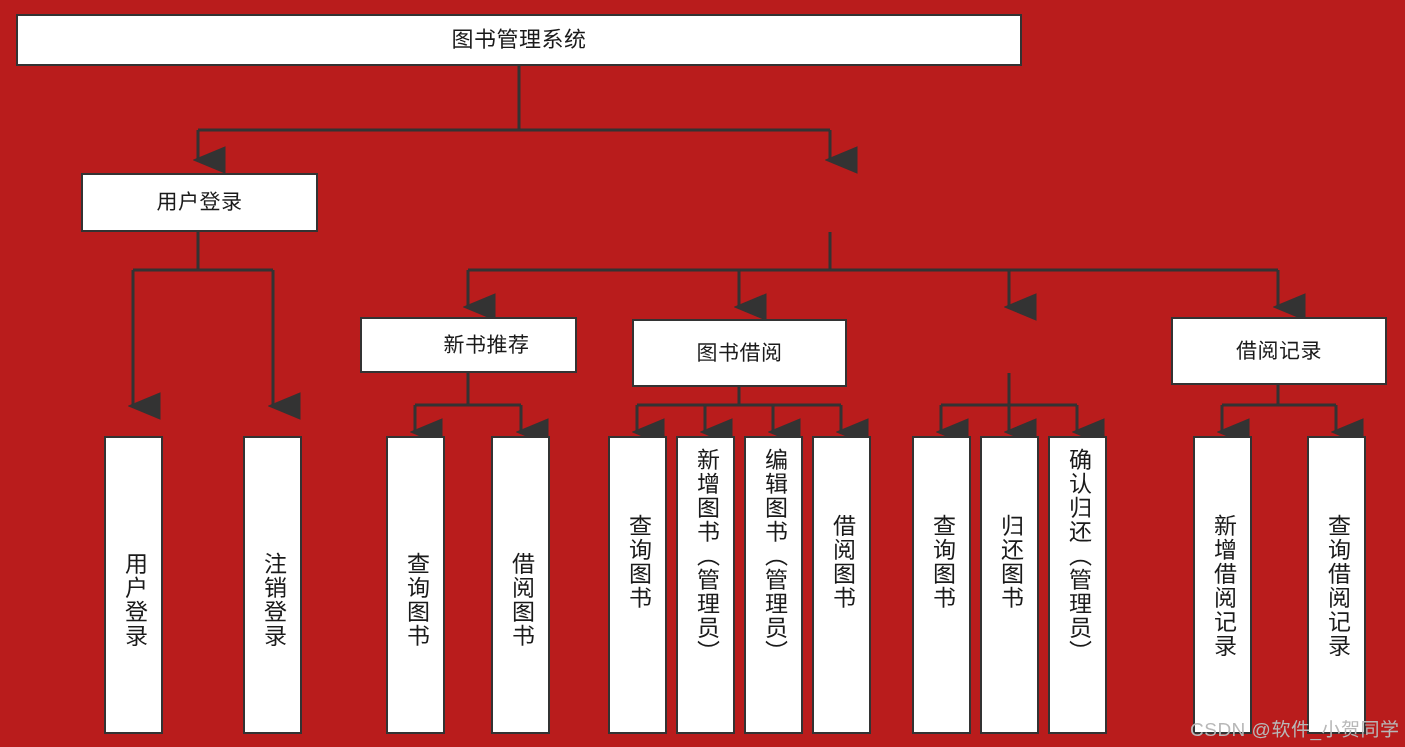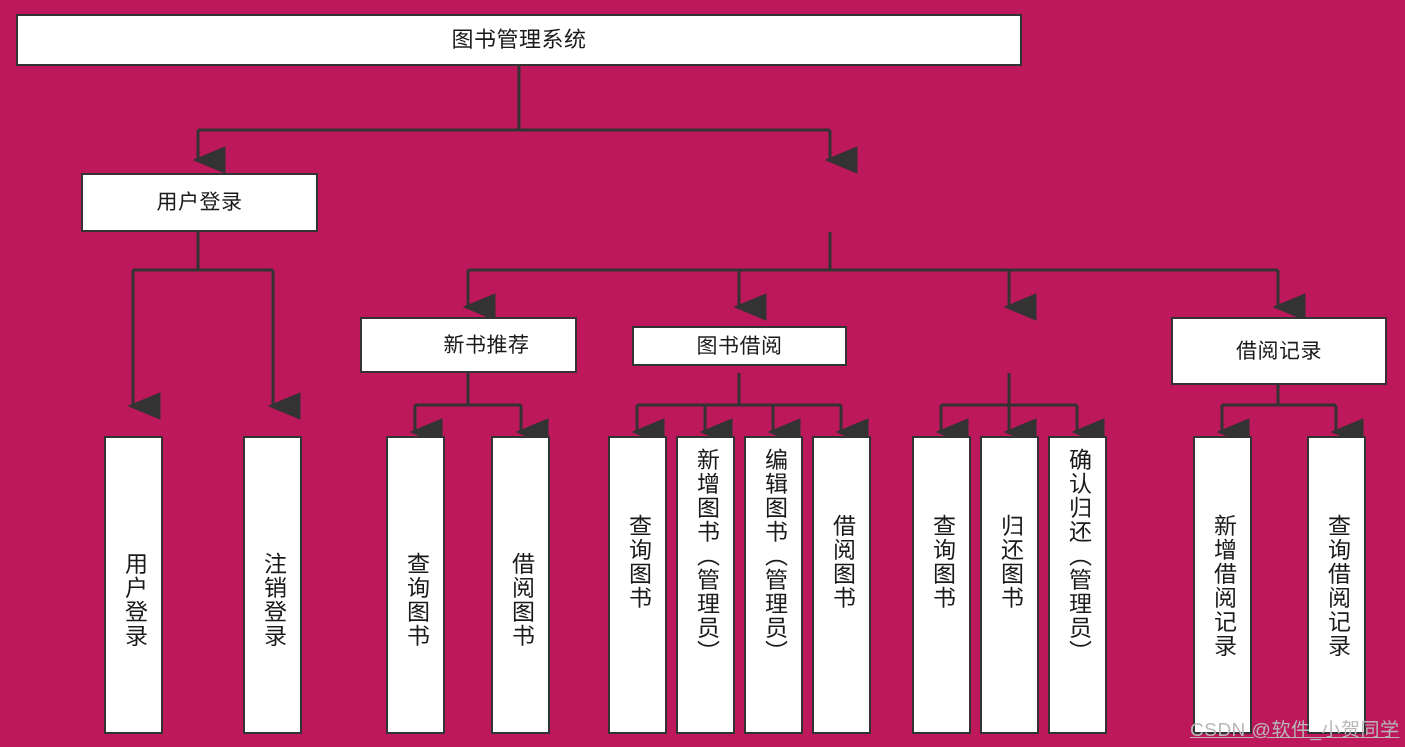--- a/index.html
+++ b/index.html
@@ -5,21 +5,21 @@
 <style>
   html, body {
     margin: 0;
     padding: 0;
     background: #ffffff;
   }
   #canvas {
     position: relative;
     width: 1405px;
     height: 747px;
-    background: #be185d;
+    background: #b91c1c;
     overflow: hidden;
     font-family: "Liberation Sans", "DejaVu Sans", sans-serif;
   }
   #edges {
     position: absolute;
     left: 0;
     top: 0;
     width: 1405px;
     height: 747px;
     pointer-events: none;
@@ -73,21 +73,20 @@
   .node.vert.low-text .label {
     margin-top: 110px;
   }
   .watermark {
     position: absolute;
     font-size: 19px;
     color: #b8b8b8;
     white-space: nowrap;
     letter-spacing: 0.5px;
     font-family: "Liberation Sans", "DejaVu Sans", sans-serif;
-    text-decoration: underline;
   }
 </style>
 </head>
 <body>
 
 <div id="canvas">
 
   <svg id="edges" viewBox="0 0 1405 747" width="1405" height="747">
     <defs>
       <marker id="arrow" viewBox="0 0 12 12" refX="6" refY="10" markerWidth="11" markerHeight="11" orient="auto-start-reverse">
@@ -143,21 +142,21 @@
     <span class="label">图书管理系统</span>
   </div>
 
   <div class="node horiz" style="left:81px; top:173px; width:237px; height:59px;">
     <span class="label">用户登录</span>
   </div>
 
   <div class="node horiz" style="left:360px; top:317px; width:217px; height:56px;padding-left:36px;">
     <span class="label">新书推荐</span>
   </div>
-  <div class="node horiz" style="left:632px; top:326px; width:215px; height:40px;">
+  <div class="node horiz" style="left:632px; top:319px; width:215px; height:68px;">
     <span class="label">图书借阅</span>
   </div>
   <div class="node horiz" style="left:1171px; top:317px; width:216px; height:68px;">
     <span class="label">借阅记录</span>
   </div>
 
   <div class="node vert low-text" style="left:104px; top:436px; width:59px; height:298px;">
     <span class="label">用户登录</span>
   </div>
   <div class="node vert low-text" style="left:243px; top:436px; width:59px; height:298px;">

